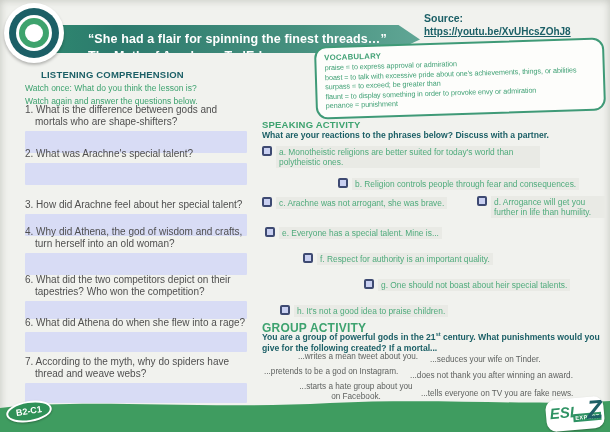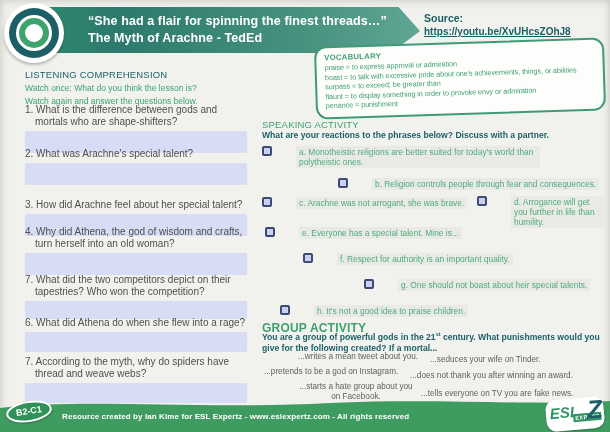--- a/index.html
+++ b/index.html
@@ -5,21 +5,21 @@
   * { margin:0; padding:0; box-sizing:border-box; }
   body { background:#d9dbd5; font-family:"Liberation Sans", sans-serif; }
   .page {
     position:relative; width:610px; height:432px; margin:0 auto;
     background:#f1f2ee; overflow:hidden;
     box-shadow: inset 0 0 8px rgba(100,105,95,.35);
   }
 
   
   .banner {
-    position:absolute; left:30px; top:7px; width:390px; height:46px;
+    position:absolute; left:30px; top:25px; width:390px; height:28px;
     background:linear-gradient(90deg,#2f8a70 0%,#2c7a6d 22%,#47917f 70%,#60a695 100%);
     clip-path:polygon(0 0, 94.5% 0, 100% 52%, 92.5% 100%, 0 100%);
   }
   .banner-text { padding:6px 0 0 58px; color:#fff; font-weight:bold; font-size:12.5px; line-height:1.32; letter-spacing:.1px; }
   .logo { position:absolute; left:4px; top:3px; width:60px; height:60px; border-radius:50%; background:#fff; box-shadow:0 2px 3px rgba(0,0,0,.25); }
   .logo .ring { position:absolute; border-radius:50%; }
   .logo .r1 { inset:5px;  background:#1c5f66; }
   .logo .r2 { inset:12px; background:#ffffff; }
   .logo .r3 { inset:15px; background:#3ea36d; }
   .logo .r4 { inset:21px; background:#ffffff; }
@@ -31,30 +31,30 @@
     position:absolute; left:315px; top:42px; width:290px; padding:5px 8px 6px 8px;
     background:#fdfdfb; border:2px solid #3f9a77; border-radius:12px;
     transform:rotate(-1.8deg);
     color:#43a277; font-size:7.3px; line-height:1.3; letter-spacing:-.1px;
   }
   .vocab .vhead { font-weight:bold; font-size:7.8px; letter-spacing:.2px; }
   .vocab div { display:block; }
 
   
   .listening { position:absolute; left:25px; top:69px; width:222px; }
-  .lc-head { color:#1b5f66; font-weight:normal; font-size:9.5px; letter-spacing:.2px; }
+  .lc-head { color:#1b5f66; font-weight:bold; font-size:9.5px; letter-spacing:.2px;margin-left:16px; }
   .lc-instr { color:#3da26f; font-weight:normal; font-size:8.5px; margin-top:3px; }
   .qgroup { position:absolute; left:25px; width:222px; }
   .qtext { color:#4f4f4f; font-size:10px; line-height:1.2; padding-left:10px; text-indent:-10px; }
   .abox { margin-top:3px; width:222px; height:22px; background:#d8dcf5; border-radius:1px; }
 
   
-  .sp-head  { position:absolute; left:262px; top:119px; color:#3da26f; font-weight:normal; font-size:9.5px; letter-spacing:.2px; }
+  .sp-head  { position:absolute; left:262px; top:119px; color:#3da26f; font-weight:bold; font-size:9.5px; letter-spacing:.2px; }
   .sp-instr { position:absolute; left:262px; top:130px; width:345px; color:#1b5f66; font-weight:bold; font-size:8.6px; }
-  .item { position:absolute; display:flex; align-items:flex-start; font-size:8.4px; color:#4fab7c; line-height:1.2;gap:20px; }
+  .item { position:absolute; display:flex; align-items:flex-start; font-size:8.4px; color:#4fab7c; line-height:1.2; }
   .cb { width:10px; height:10px; background:#c9d0f1; border:2px solid #3e4a72; border-radius:2px; margin-right:4px; flex:0 0 auto; margin-top:0px; }
   .item .txt { background:#e9eae5; padding:1px 3px; }
   .nowrap { white-space:nowrap; }
 
   
   .gr-head  { position:absolute; left:262px; top:321px; color:#3da26f; font-weight:bold; font-size:12px; letter-spacing:.2px; }
   .gr-instr { position:absolute; left:262px; top:331px; width:338px; color:#1b5f66; font-weight:bold; font-size:8.6px; line-height:1.25; }
   .gr-instr sup { font-size:5.5px; }
   .offense { position:absolute; color:#5f6260; font-size:8.2px; line-height:1.2; }
 
@@ -123,21 +123,21 @@
   </div>
   <div class="qgroup" style="top:199px">
     <div class="qtext">3. How did Arachne feel about her special talent?</div>
     <div class="abox"></div>
   </div>
   <div class="qgroup" style="top:226px">
     <div class="qtext">4. Why did Athena, the god of wisdom and crafts, turn herself into an old woman?</div>
     <div class="abox"></div>
   </div>
   <div class="qgroup" style="top:274px">
-    <div class="qtext">7. What did the two competitors depict on their tapestries? Who won the competition?</div>
+    <div class="qtext">6. What did the two competitors depict on their tapestries? Who won the competition?</div>
     <div class="abox" style="height:18px"></div>
   </div>
   <div class="qgroup" style="top:317px">
     <div class="qtext">6. What did Athena do when she flew into a rage?</div>
     <div class="abox" style="height:20px"></div>
   </div>
   <div class="qgroup" style="top:356px">
     <div class="qtext">7. According to the myth, why do spiders have thread and weave webs?</div>
     <div class="abox" style="height:20px"></div>
   </div>
@@ -185,20 +185,19 @@
   <div class="offense nowrap" style="left:430px; top:355px">...seduces your wife on Tinder.</div>
   <div class="offense nowrap" style="left:264px; top:367px">...pretends to be a god on Instagram.</div>
   <div class="offense nowrap" style="left:410px; top:371px">...does not thank you after winning an award.</div>
   <div class="offense" style="left:296px; top:382px; width:120px; text-align:center">...starts a hate group about you on Facebook.</div>
   <div class="offense nowrap" style="left:421px; top:389px">...tells everyone on TV you are fake news.</div>
 
   <svg class="footer-band" viewBox="0 0 610 36" preserveAspectRatio="none">
     <path d="M0,12 C90,2 200,14 330,7 C440,2 540,10 610,5 L610,36 L0,36 Z" fill="#3f9c60"></path>
   </svg>
   <div class="badge">B2-C1</div>
-  <div class="credit">Resource created by Ian Kime for ESL Expertz - www.eslexpertz.com - All rights reserved</div>
   <div class="esl-logo">
     <span class="esl">ESL</span>
     <span class="expert">EXPERT</span>
     <span class="zee">Z</span>
   </div>
 
 </div>
 
 </body></html>

